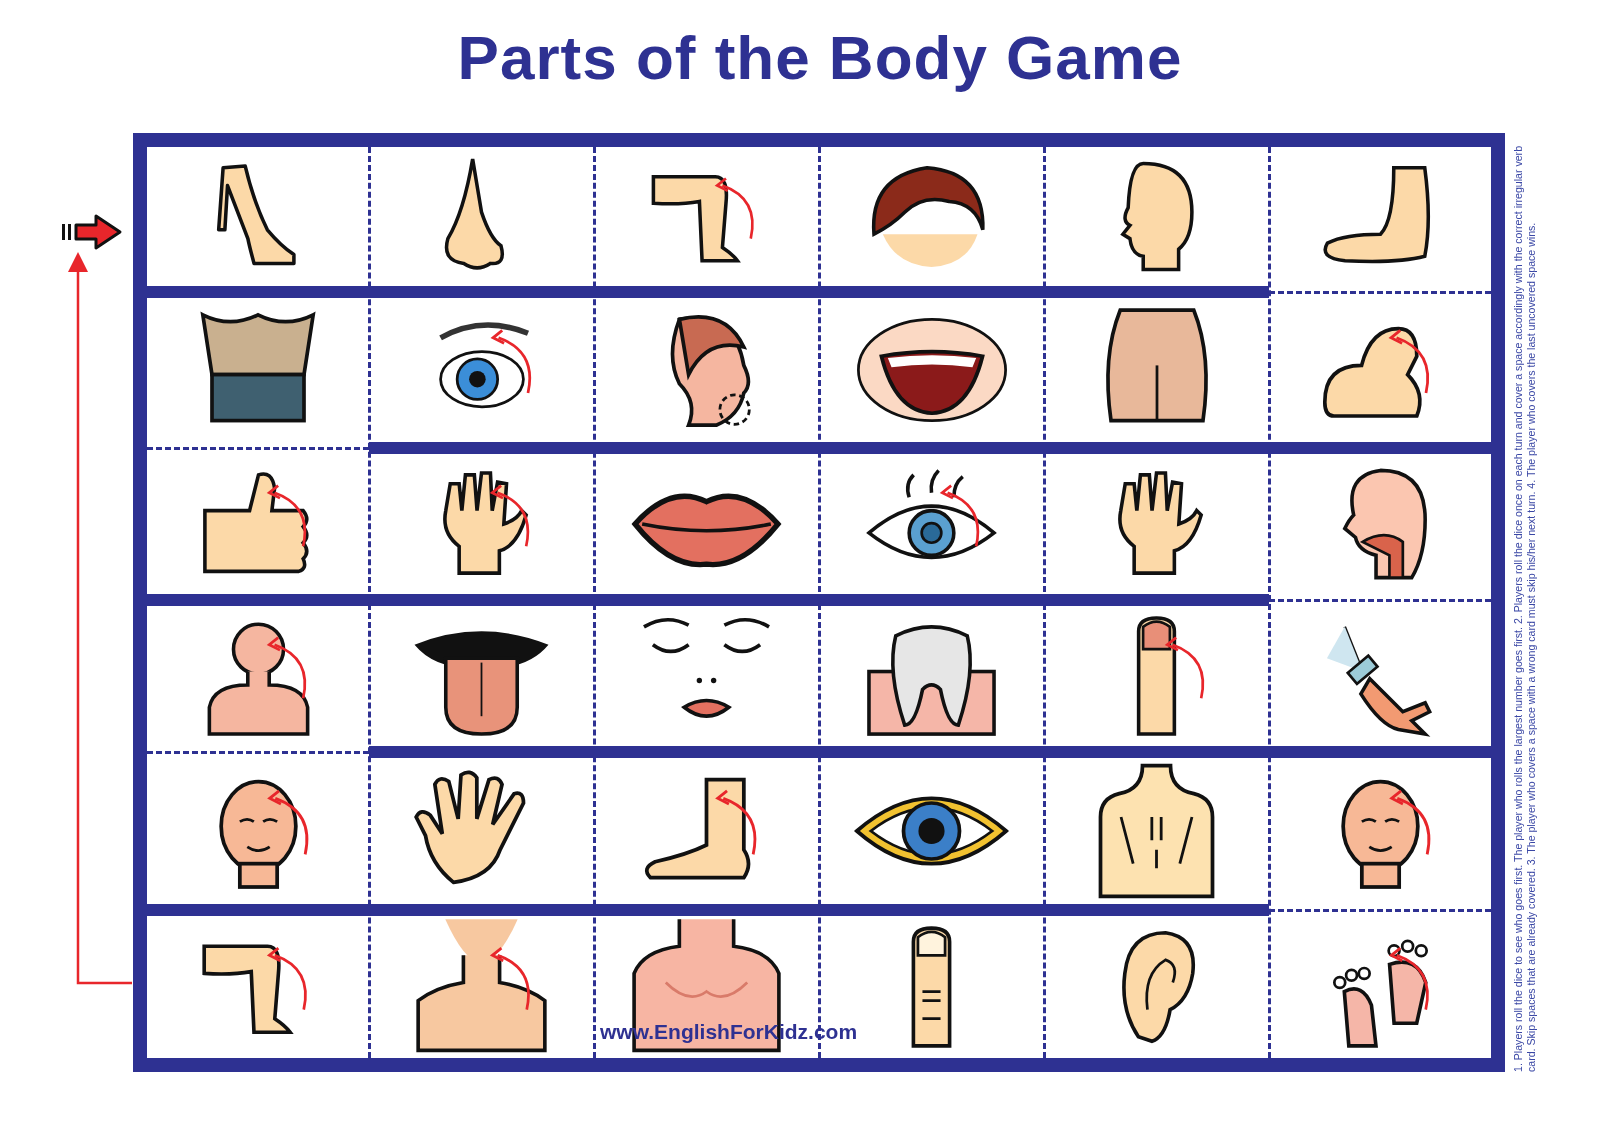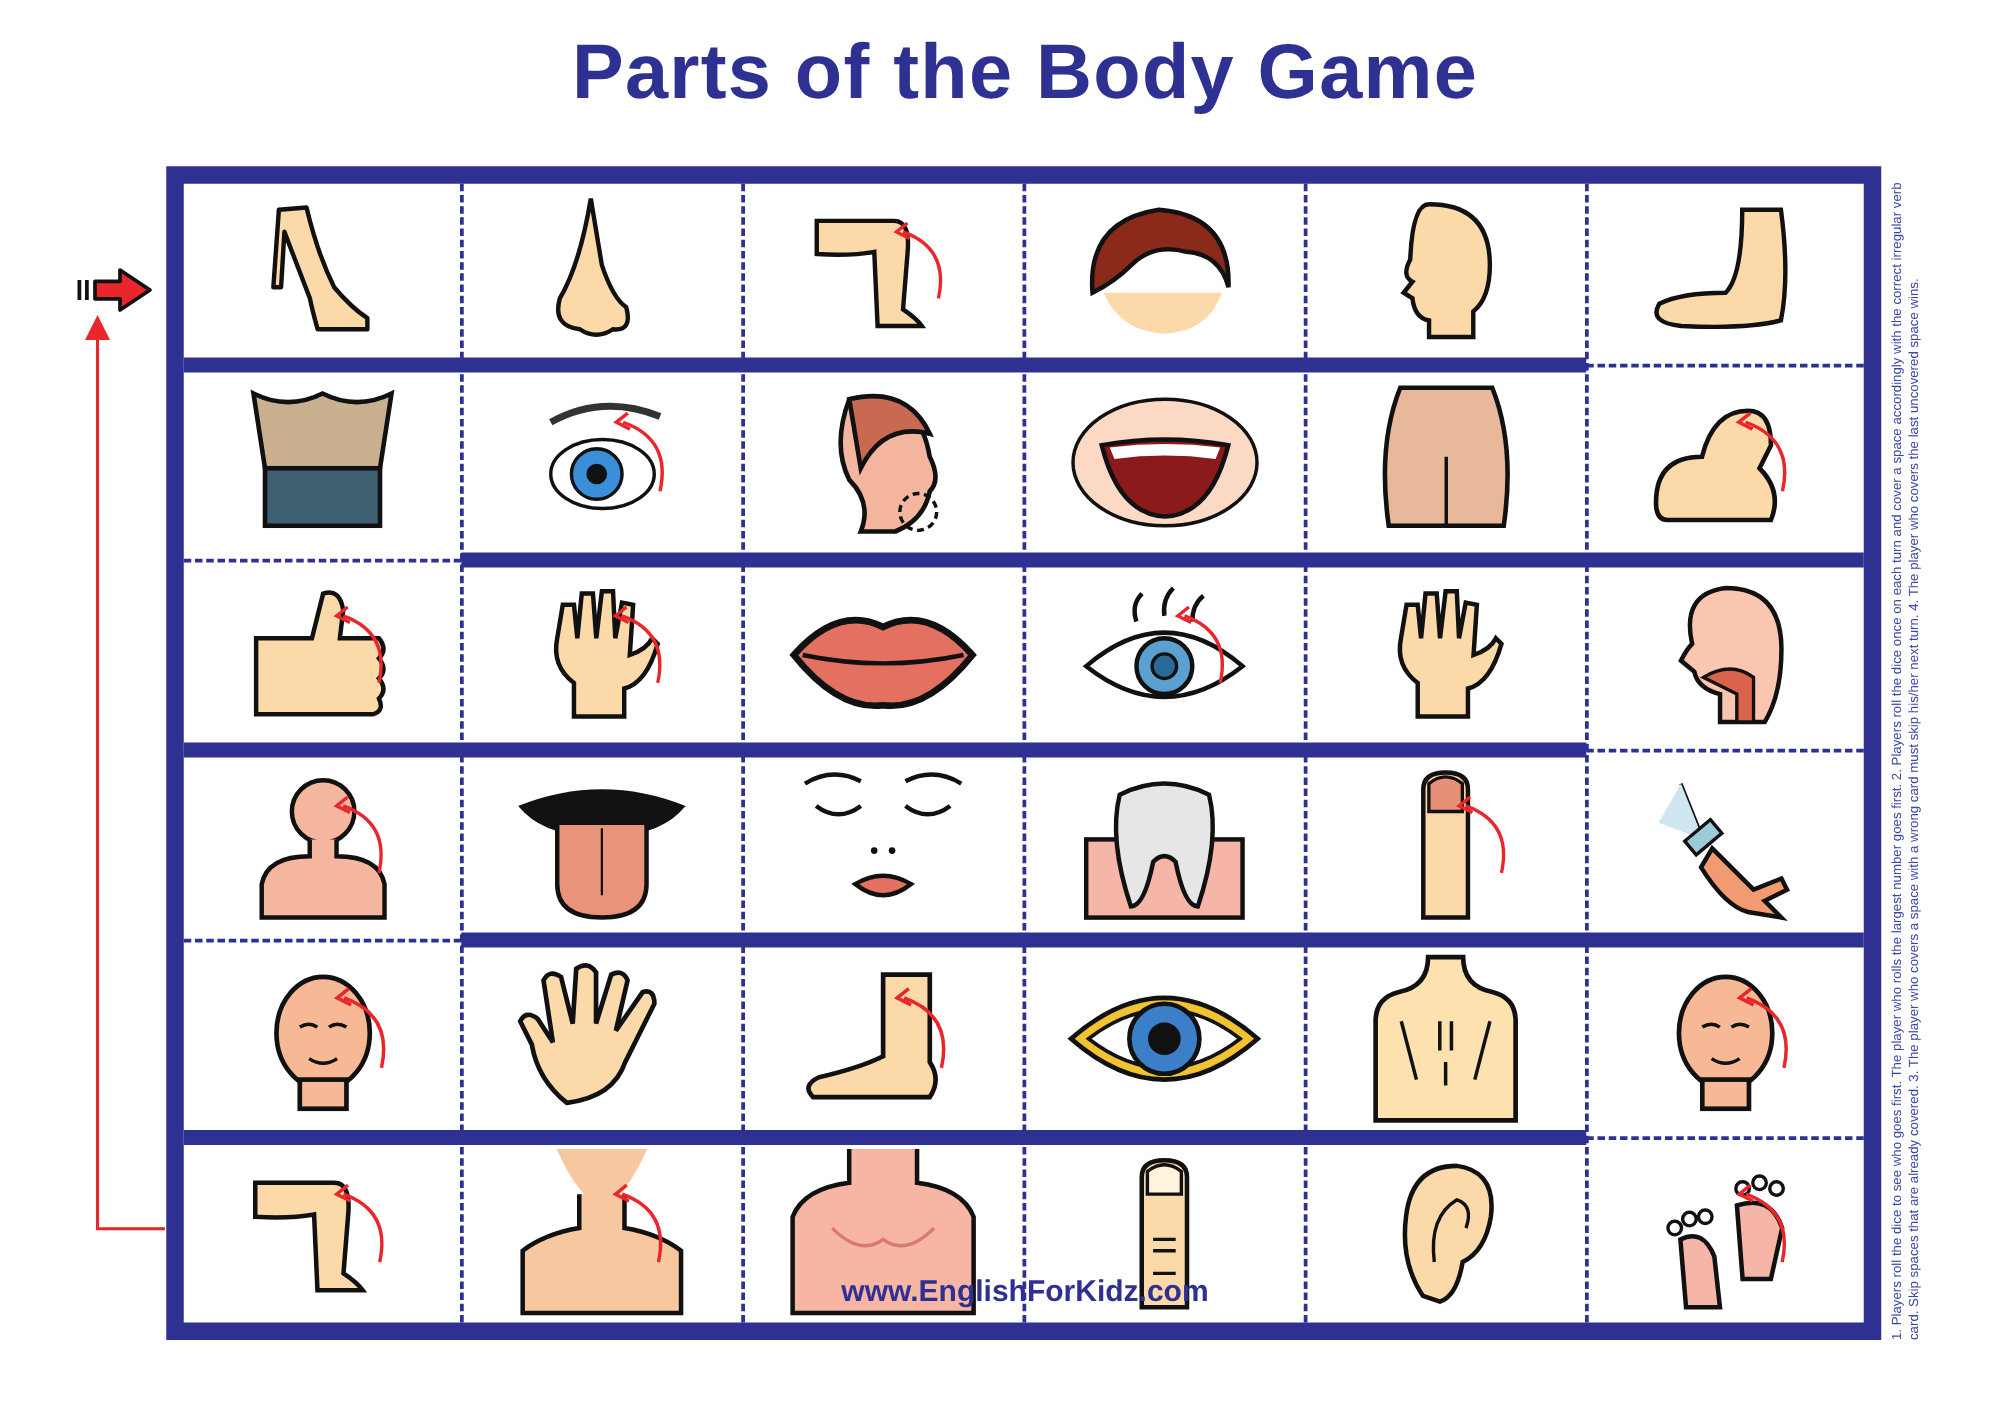--- a/index.html
+++ b/index.html
@@ -5,21 +5,21 @@
   html, body { margin:0; padding:0; background:#ffffff; }
   body { width:1600px; height:1131px; position:relative; overflow:hidden; font-family:"Liberation Sans", sans-serif; }
   .title { position:absolute; left:0; width:1640px; top:22px; text-align:center; font-family:"Liberation Sans", sans-serif; font-weight:bold; font-size:62px; color:#2e3192; letter-spacing:1px; }
   .board { position:absolute; left:133px; top:133px; width:1372px; height:939px; background:#2e3192; }
   .inner { position:absolute; left:14px; top:14px; width:1344px; height:911px; background:#fff; }
   .cell { position:absolute; display:flex; align-items:center; justify-content:center; box-sizing:border-box; }
   .cell svg { display:block; }
   .vdash { position:absolute; width:0; border-left:3px dashed #2e3192; }
   .hdash { position:absolute; height:0; border-top:3px dashed #2e3192; }
   .wall { position:absolute; background:#2e3192; }
-  .footer { position:absolute; left:600px; width:440px; top:1020px; text-align:center; font-weight:bold; font-size:24px; color:#2e3192; }
+  .footer { position:absolute; left:600px; width:440px; top:1020px; text-align:left; font-weight:bold; font-size:21px; color:#2e3192; }
   .rules { position:absolute; left:1512px; top:1072px; width:940px; transform-origin:0 0; transform:rotate(-90deg); font-size:10.6px; line-height:13px; color:#3a47a5; }
   .start-arrow { position:absolute; left:60px; top:212px; }
   .return-line { position:absolute; }
 </style>
 </head>
 <body>
 
 <div class="title">Parts of the Body Game</div>
 
 <svg class="start-arrow" width="70" height="40" viewBox="0 0 70 40">

